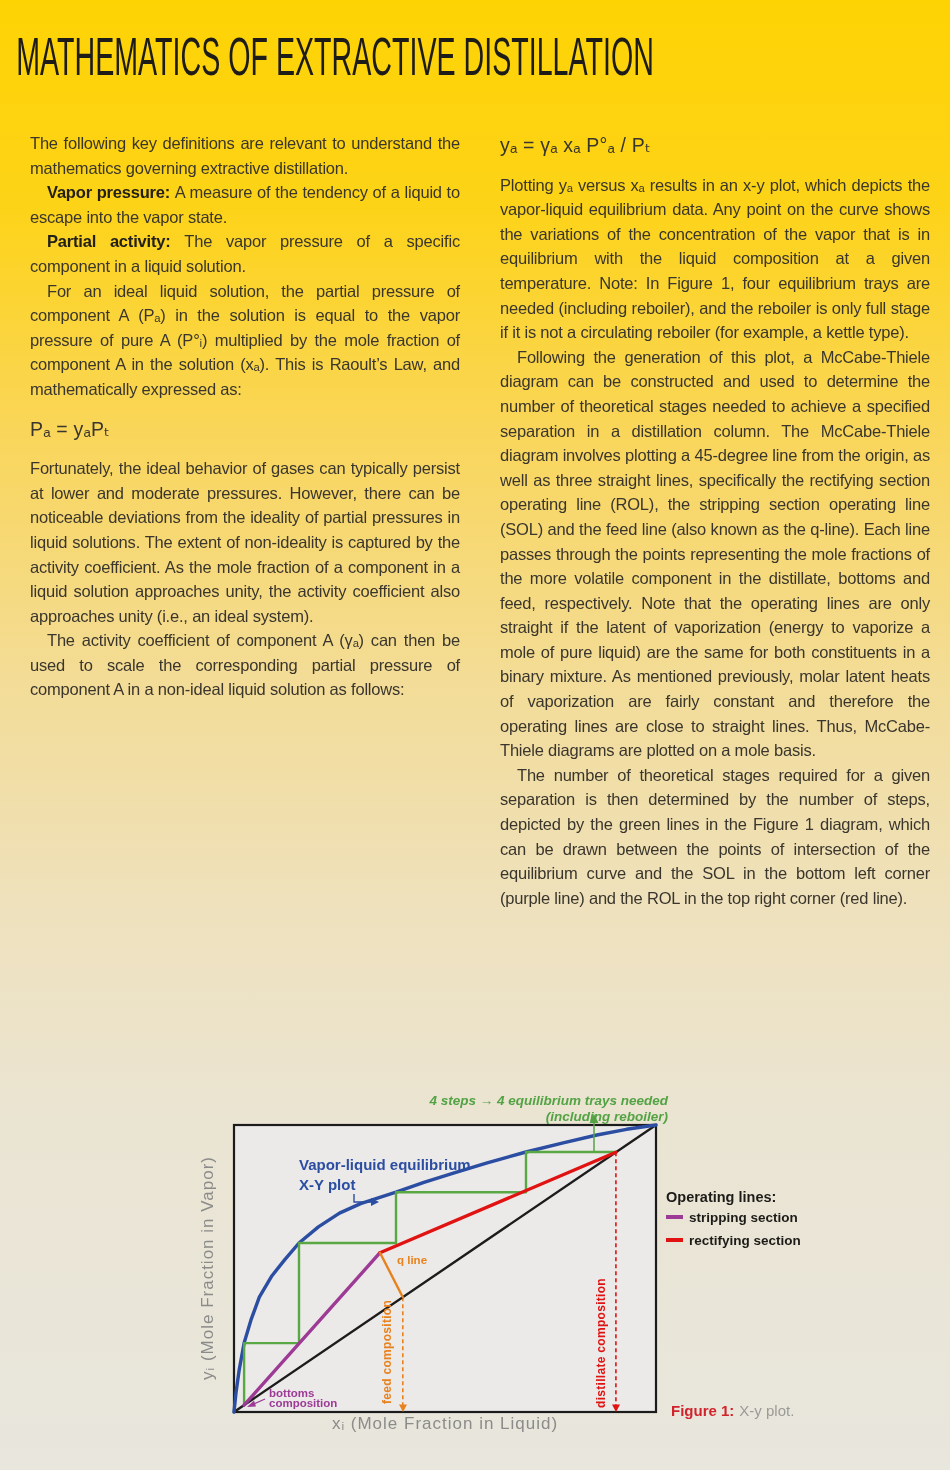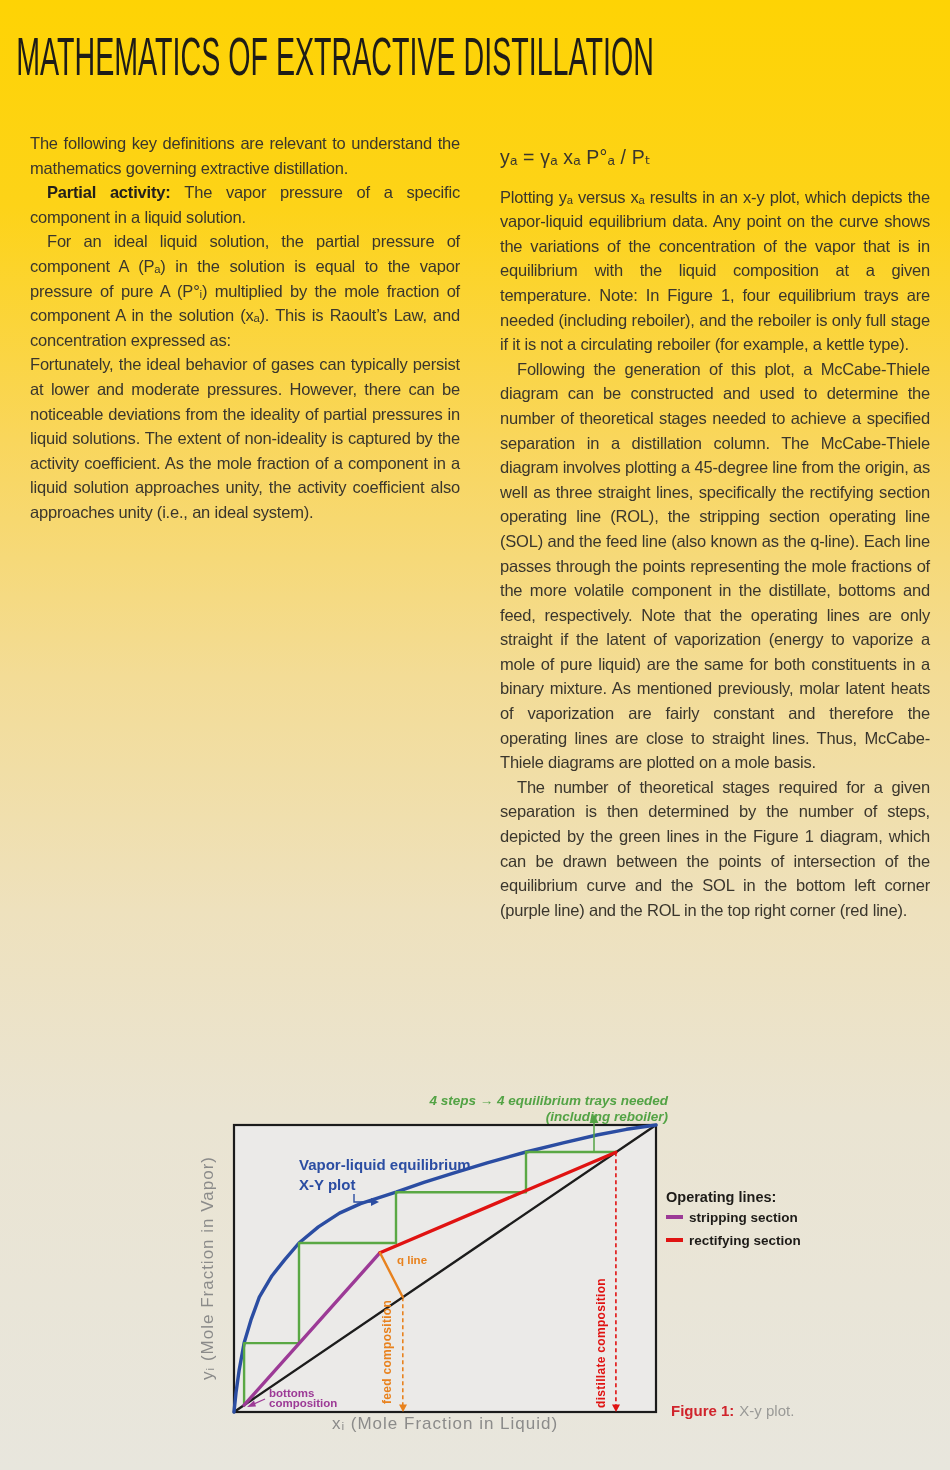--- a/index.html
+++ b/index.html
@@ -13,21 +13,21 @@
     font-size:53px;font-weight:400;white-space:nowrap;
     transform:scaleX(0.54);transform-origin:left top;
   }
   .cols{display:flex;gap:40px;padding:44px 20px 0 30px}
   .col{width:432px;font-size:16.5px;line-height:24.6px;color:#3a362d;
        text-align:justify;letter-spacing:-0.2px}
   .col p{margin:0}
   .col p.ind{text-indent:17px}
   .lead{font-weight:700;color:#23201b}
   .col p.eq{margin:15px 0;font-size:19.5px;letter-spacing:.2px;text-align:left}
-  .col > p.eq:first-child{margin-top:14px}
+  .col > p.eq:first-child{margin-top:2px}
   .figure{position:absolute;top:1060px;left:16px;width:950px;height:410px}
   svg{display:block}
   .s-ann{fill:#53a345;font:italic 700 13.5px "Liberation Sans",sans-serif}
   .s-blue{fill:#2b4da2;font:700 15px "Liberation Sans",sans-serif}
   .s-leg-t{fill:#1d1b18;font:700 14.5px "Liberation Sans",sans-serif}
   .s-leg{fill:#1d1b18;font:700 13.5px "Liberation Sans",sans-serif}
   .s-q{fill:#e8821e;font:700 11.5px "Liberation Sans",sans-serif}
   .s-feed{fill:#e8821e;font:700 12px "Liberation Sans",sans-serif;letter-spacing:.3px}
   .s-dist{fill:#e01312;font:700 12px "Liberation Sans",sans-serif;letter-spacing:.3px}
   .s-bot{fill:#9c3a96;font:700 11.5px "Liberation Sans",sans-serif}
@@ -38,23 +38,26 @@
 </head>
 <body>
 
 <header>
   <h1 class="title">MATHEMATICS OF EXTRACTIVE DISTILLATION</h1>
 </header>
 
 <div class="cols">
   <div class="col">
     <p><b class="lead"></b><span>The following key definitions are relevant to understand the mathematics governing extractive distillation.</span></p>
+    <p class="ind"><b class="lead">Vapor pressure: </b><span>A measure of the tendency of a liquid to escape into the vapor state.</span></p>
     <p class="ind"><b class="lead">Partial activity: </b><span>The vapor pressure of a specific component in a liquid solution.</span></p>
-    <p class="ind"><b class="lead"></b><span>For an ideal liquid solution, the partial pressure of component A (Pₐ) in the solution is equal to the vapor pressure of pure A (P°ᵢ) multiplied by the mole fraction of component A in the solution (xₐ). This is Raoult’s Law, and concentration expressed as:</span></p>
+    <p class="ind"><b class="lead"></b><span>For an ideal liquid solution, the partial pressure of component A (Pₐ) in the solution is equal to the vapor pressure of pure A (P°ᵢ) multiplied by the mole fraction of component A in the solution (xₐ). This is Raoult’s Law, and mathematically expressed as:</span></p>
+    <p class="eq">Pₐ = yₐPₜ</p>
     <p><b class="lead"></b><span>Fortunately, the ideal behavior of gases can typically persist at lower and moderate pressures. However, there can be noticeable deviations from the ideality of partial pressures in liquid solutions. The extent of non-ideality is captured by the activity coefficient. As the mole fraction of a component in a liquid solution approaches unity, the activity coefficient also approaches unity (i.e., an ideal system).</span></p>
+    <p class="ind"><b class="lead"></b><span>The activity coefficient of component A (γₐ) can then be used to scale the corresponding partial pressure of component A in a non-ideal liquid solution as follows:</span></p>
   </div>
   <div class="col">
     <p class="eq">yₐ = γₐ xₐ P°ₐ / Pₜ</p>
     <p><b class="lead"></b><span>Plotting yₐ versus xₐ results in an x-y plot, which depicts the vapor-liquid equilibrium data. Any point on the curve shows the variations of the concentration of the vapor that is in equilibrium with the liquid composition at a given temperature. Note: In Figure 1, four equilibrium trays are needed (including reboiler), and the reboiler is only full stage if it is not a circulating reboiler (for example, a kettle type).</span></p>
     <p class="ind"><b class="lead"></b><span>Following the generation of this plot, a McCabe-Thiele diagram can be constructed and used to determine the number of theoretical stages needed to achieve a specified separation in a distillation column. The McCabe-Thiele diagram involves plotting a 45-degree line from the origin, as well as three straight lines, specifically the rectifying section operating line (ROL), the stripping section operating line (SOL) and the feed line (also known as the q-line). Each line passes through the points representing the mole fractions of the more volatile component in the distillate, bottoms and feed, respectively. Note that the operating lines are only straight if the latent of vaporization (energy to vaporize a mole of pure liquid) are the same for both constituents in a binary mixture. As mentioned previously, molar latent heats of vaporization are fairly constant and therefore the operating lines are close to straight lines. Thus, McCabe-Thiele diagrams are plotted on a mole basis.</span></p>
     <p class="ind"><b class="lead"></b><span>The number of theoretical stages required for a given separation is then determined by the number of steps, depicted by the green lines in the Figure 1 diagram, which can be drawn between the points of intersection of the equilibrium curve and the SOL in the bottom left corner (purple line) and the ROL in the top right corner (red line).</span></p>
   </div>
 </div>
 
 <div class="figure">

